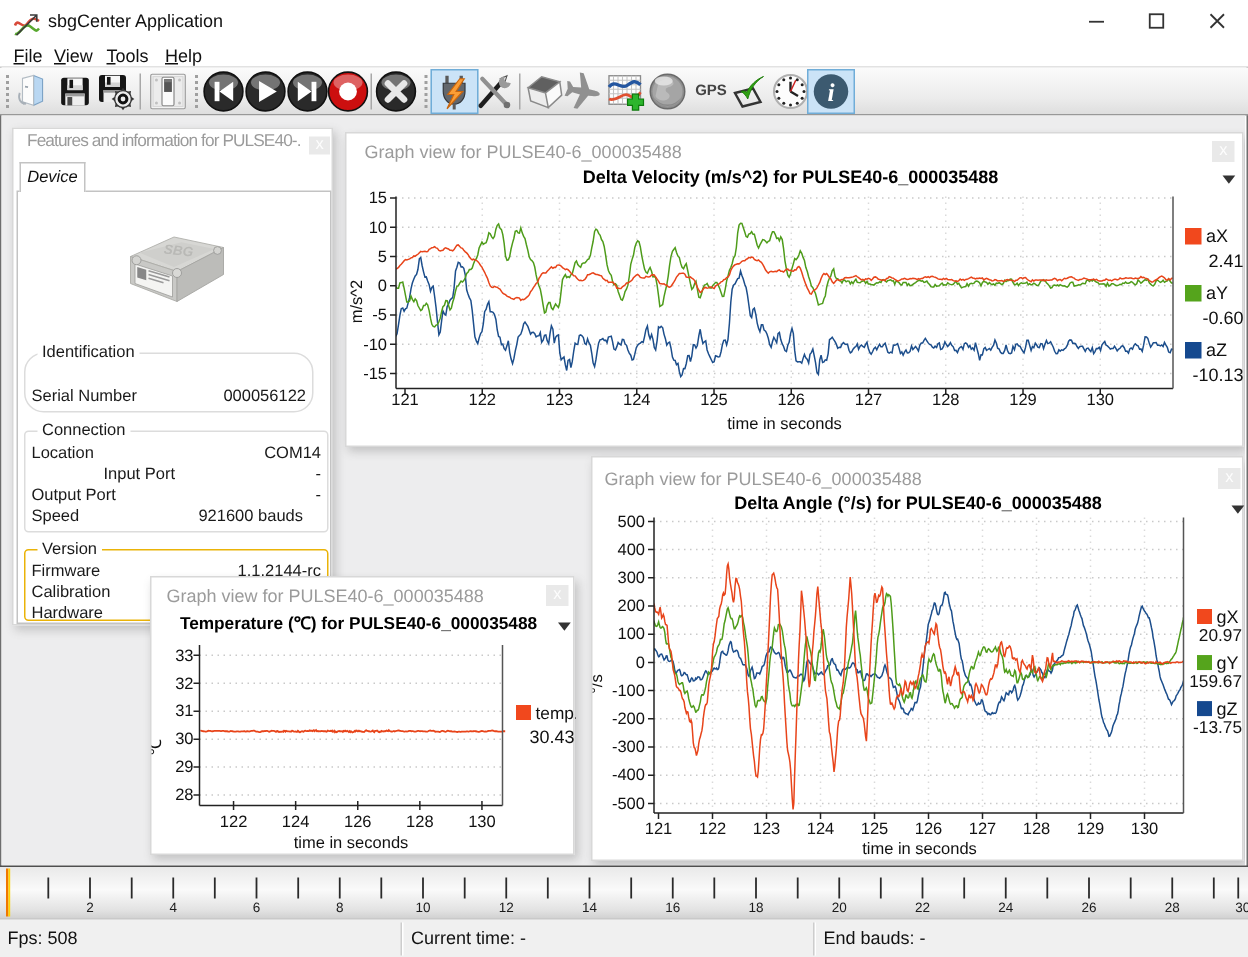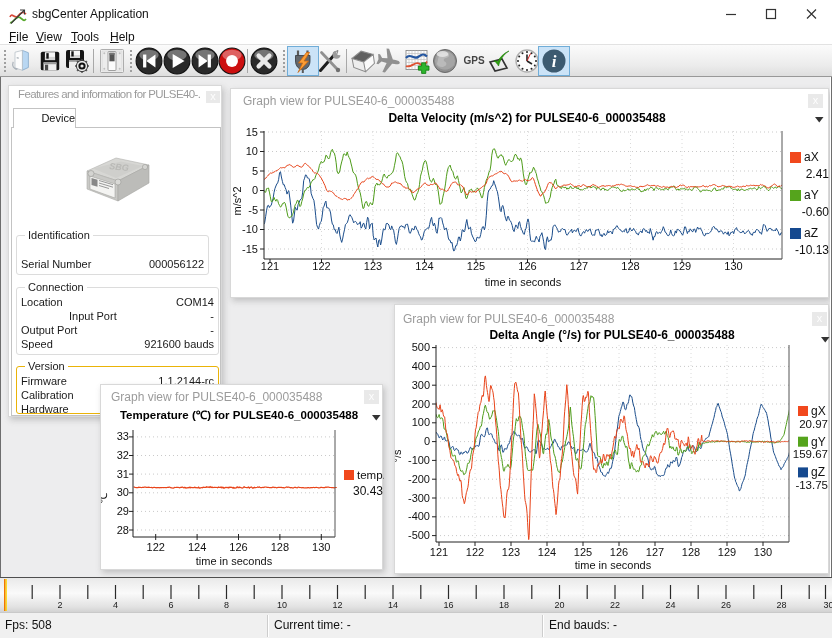--- a/index.html
+++ b/index.html
@@ -226,21 +226,21 @@
               <text x="24" y="15" font-size="9" font-weight="bold" fill="#b9b9b6" transform="rotate(6 24 15)" font-style="italic">SBG</text>
               <path d="M2 17 L33 27 L33 47 L2 35 Z" fill="#c9c9c6" stroke="#ababa7" stroke-width="0.6"></path>
               <path d="M33 27 L64 11 L64 29 L33 47 Z" fill="#bcbcb9" stroke="#a5a5a1" stroke-width="0.6"></path>
               <path d="M5 22 L30 30 L30 44 L5 35 Z" fill="#f4f4f2" stroke="#9a9a97" stroke-width="0.5"></path>
               <rect x="6.5" y="24" width="6" height="7" fill="#888" transform="skewY(17)" transform-origin="6.5 24"></rect>
               <path d="M14 26.5 l14 4.2 M14 29 l14 4.2 M14 31.5 l10 3" stroke="#999" stroke-width="1"></path>
               <circle cx="6" cy="19.5" r="3" fill="#d4d4d1" stroke="#9a9a97" stroke-width="0.6"></circle>
               <circle cx="33" cy="28" r="3" fill="#d9d9d6" stroke="#9a9a97" stroke-width="0.6"></circle>
               <circle cx="60" cy="13" r="2.6" fill="#d4d4d1" stroke="#9a9a97" stroke-width="0.6"></circle>
             </svg></div>
-          <div style="position:absolute;left:4px;top:107px;width:193px;height:40px;border:1px solid #dcdcdc;border-radius:3px;">
+          <div style="position:absolute;left:4px;top:107px;width:193px;height:40px;border:1px solid #dcdcdc;border-radius:13px;">
             <div style="position:absolute;left:8px;top:-7px;background:#fff;padding:0 3px;font-size:11px;color:#1a1a1a;">Identification</div>
             <div style="position:absolute;left:4px;right:4px;top:22px;height:14px;font-size:11px;color:#1a1a1a;">
               <span style="position:absolute;left:0">Serial Number</span>
               <span style="position:absolute;right:0">000056122</span>
             </div>
           </div>
           <div style="position:absolute;left:4px;top:159px;width:203px;height:68px;border:1px solid #dcdcdc;border-radius:3px;">
             <div style="position:absolute;left:8px;top:-7px;background:#fff;padding:0 3px;font-size:11px;color:#1a1a1a;">Connection</div>
             <div style="position:absolute;left:4px;right:4px;top:8px;height:14px;font-size:11px;color:#1a1a1a;">
               <span style="position:absolute;left:0">Location</span>
@@ -249,40 +249,40 @@
             <div style="position:absolute;left:4px;right:4px;top:22px;height:14px;font-size:11px;color:#1a1a1a;margin-left:48px;">
               <span style="position:absolute;left:0">Input Port</span>
               <span style="position:absolute;right:0">-</span>
             </div>
             <div style="position:absolute;left:4px;right:4px;top:36px;height:14px;font-size:11px;color:#1a1a1a;">
               <span style="position:absolute;left:0">Output Port</span>
               <span style="position:absolute;right:0">-</span>
             </div>
             <div style="position:absolute;left:4px;right:4px;top:50px;height:14px;font-size:11px;color:#1a1a1a;">
               <span style="position:absolute;left:0">Speed</span>
-              <span style="position:absolute;right:0">921600 bauds</span>
+              <span style="position:absolute;right:12px">921600 bauds</span>
             </div>
           </div>
           <div style="position:absolute;left:4px;top:238px;width:203px;height:48px;border:1px solid #eab308;border-radius:3px;">
             <div style="position:absolute;left:8px;top:-7px;background:#fff;padding:0 3px;font-size:11px;color:#1a1a1a;">Version</div>
             <div style="position:absolute;left:4px;right:4px;top:8px;height:14px;font-size:11px;color:#1a1a1a;text-decoration:underline;">
               <span style="position:absolute;left:0">Firmware</span>
               <span style="position:absolute;right:0">1.1.2144-rc</span>
             </div>
             <div style="position:absolute;left:4px;right:4px;top:22px;height:14px;font-size:11px;color:#1a1a1a;">
               <span style="position:absolute;left:0">Calibration</span>
               <span style="position:absolute;right:0"></span>
             </div>
             <div style="position:absolute;left:4px;right:4px;top:36px;height:14px;font-size:11px;color:#1a1a1a;">
               <span style="position:absolute;left:0">Hardware</span>
               <span style="position:absolute;right:0"></span>
             </div>
           </div>
         </div>
-        <div style="position:absolute;left:4px;top:22px;width:63px;height:20px;background:#fff;border:1px solid #c3c3c3;border-bottom:none;font-size:11px;color:#111;text-align:right;line-height:19px;z-index:2;">Device</div>
+        <div style="position:absolute;left:4px;top:22px;width:44px;height:20px;background:#fff;border:1px solid #c3c3c3;border-bottom:none;font-size:11px;color:#111;text-align:center;line-height:19px;z-index:2;font-style:italic;">Device</div>
     </div>
 
     <div class="win" style="left:229px;top:11px;width:599px;height:210px;">
       <div class="wt">Graph view for PULSE40-6_000035488</div>
       <div class="wx">x</div>
       <svg width="599" height="186" style="position:absolute;left:0;top:24px">
           <text x="296" y="9" text-anchor="middle" font-size="12" font-weight="bold" fill="#000">Delta Velocity (m/s^2) for PULSE40-6_000035488</text>
           <path d="M584 4 l8.5 0 l-4.25 5.5 z" fill="#333"></path>
           <line x1="33" y1="136.0" x2="551" y2="136.0" stroke="#c9c9c9" stroke-width="1" stroke-dasharray="1,3"></line>
           <line x1="33" y1="116.5" x2="551" y2="116.5" stroke="#c9c9c9" stroke-width="1" stroke-dasharray="1,3"></line>

